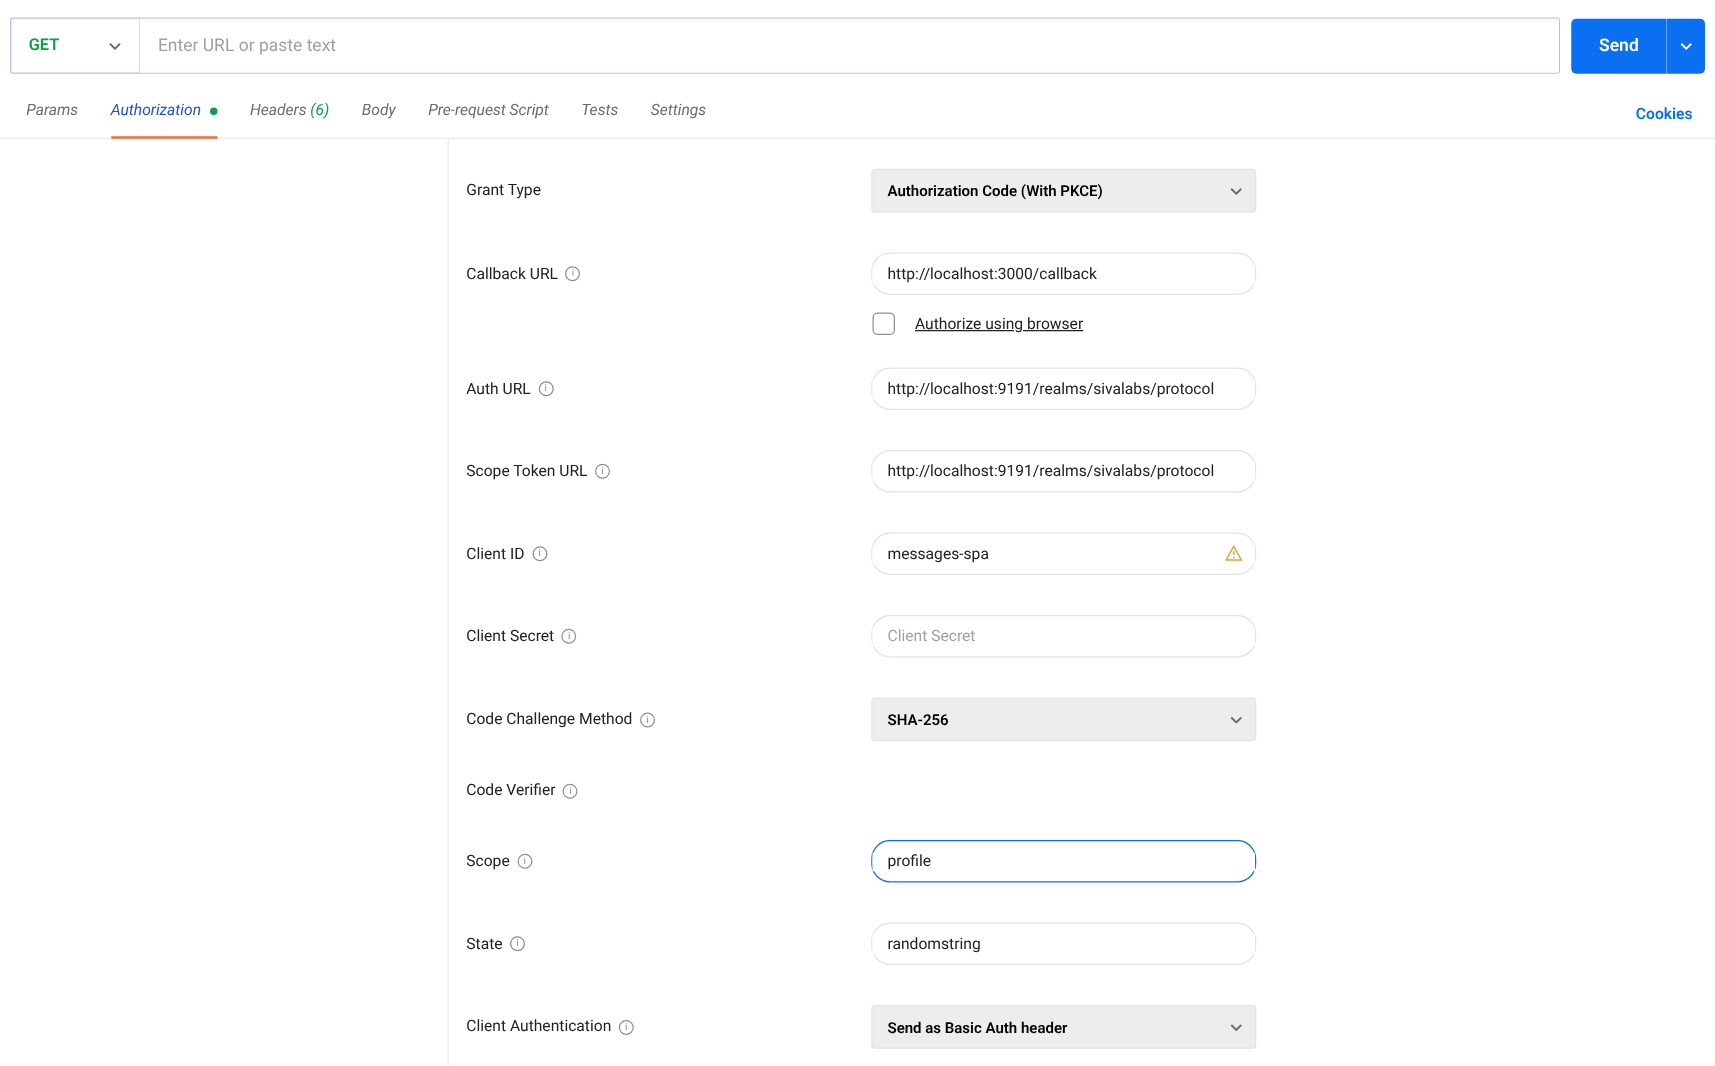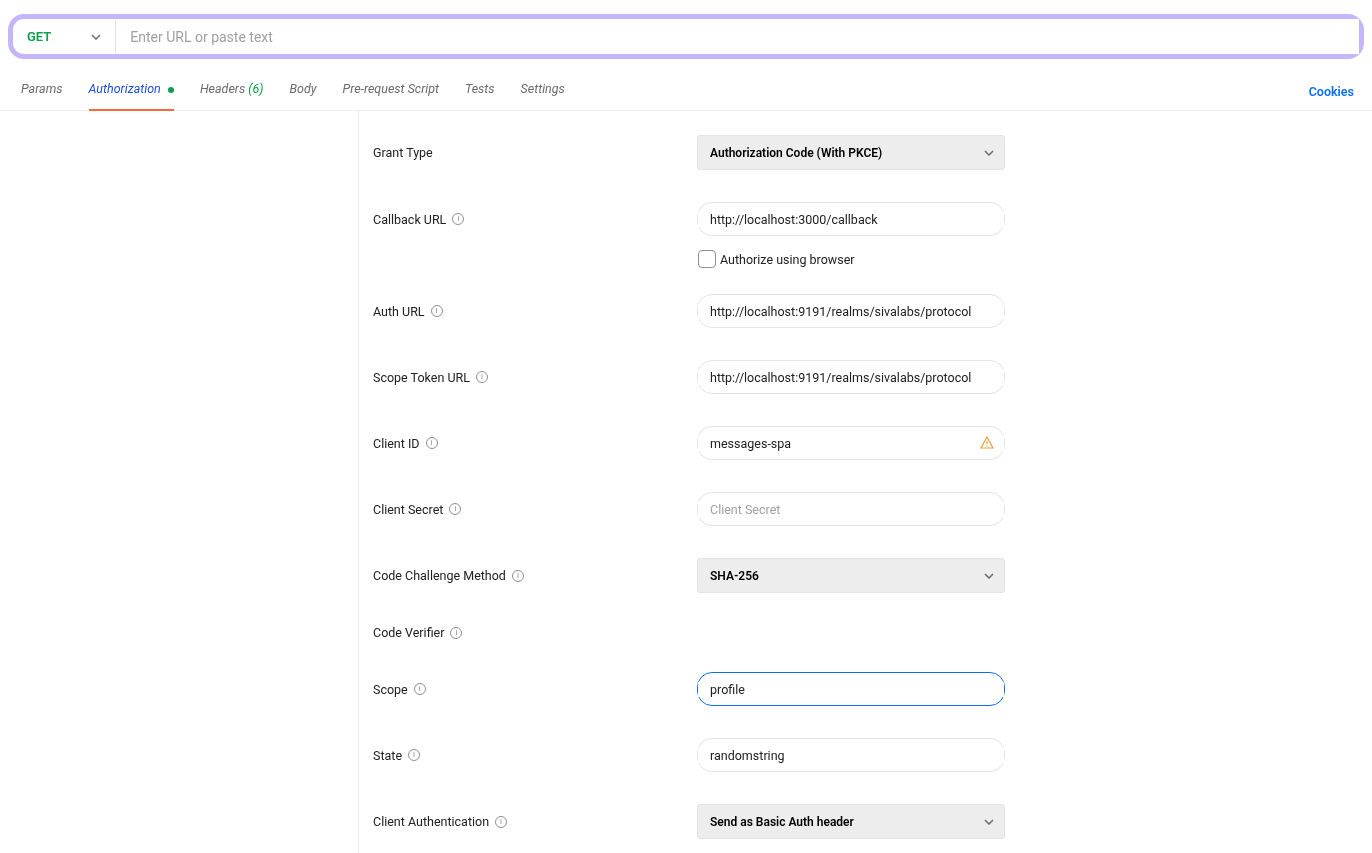--- a/index.html
+++ b/index.html
@@ -1,19 +1,19 @@
 <!DOCTYPE html>
 <html><head>
   <meta charset="utf-8">
   <style>
     * { margin: 0; padding: 0; box-sizing: border-box; font-family: -apple-system, BlinkMacSystemFont, "Segoe UI", Roboto, sans-serif; }
     body { background: #fff; color: #212121; font-size: 12px; }
     
     .url-bar { display: flex; gap: 9px; padding: 14px 8px; align-items: center; }
-    .method-url-box { flex: 1; display: flex; border: 5px solid #c4b5fd; border-radius: 16px; height: 45px; }
+    .method-url-box { flex: 1; display: flex; border: 1px solid #c4b5fd; border-radius: 2px; height: 45px; }
     .method-select { display: flex; align-items: center; gap: 40px; padding: 0 14px; border-right: 1px solid #e3e3e3; cursor: pointer; }
     .method-select .method { font-weight: 600; color: #0d9e4a; font-size: 13px; }
     .method-select .chevron { color: #6b6b6b; }
     .url-input { flex: 1; border: none; outline: none; padding: 0 14px; font-size: 14px; color: #212121; }
     .url-input::placeholder { color: #a0a0a0; }
     
     .send-group { display: flex; }
     .send-btn { background: #0b6ff1; color: #fff; border: none; padding: 0 22px; height: 44px; font-size: 14px; font-weight: 600; border-radius: 4px 0 0 4px; cursor: pointer; }
     .send-chevron { background: #0b6ff1; border: none; border-left: 1px solid #2c82f3; color: #fff; height: 44px; padding: 0 10px; border-radius: 0 4px 4px 0; cursor: pointer; display:flex; align-items:center; }
     
@@ -37,41 +37,49 @@
     .select-box { flex:1; min-width:308px; max-width:308px; background: #ededed; border: 1px solid #e3e3e3; border-radius: 3px; height: 35px; display:flex; align-items:center; padding: 0 28px 0 12px; color:#000000; font-size:12px; font-weight:600; position:relative; cursor:pointer; }
     .select-box .sel-chevron { position:absolute; right:10px; color:#6b6b6b; }
     .input-box { flex:1; min-width:308px; max-width:308px; border: 1px solid #e3e3e3; border-radius: 15px; height: 34px; display:flex; align-items:center; }
     .input-box input { border:none; outline:none; width:100%; padding: 0 12px; font-size:12.5px; color:#212121; text-overflow: ellipsis; }
     .input-box input::placeholder { color:#a0a0a0; }
     .input-box.focused { border-color: #0b6ff1; }
     .input-box .warn { position:absolute; right:10px; color:#e8a13c; }
     .input-with-warn { position:relative; }
     .input-with-warn input { padding-right: 30px; }
     
-    .checkbox-row { display:flex; align-items:center; gap:4px; padding-left: 325px; margin-top:-18px; margin-bottom: 26px; }
+    .checkbox-row { display:flex; align-items:center; gap:16px; padding-left: 325px; margin-top:-18px; margin-bottom: 26px; text-decoration: underline; }
     .checkbox { width:18px; height:18px; border:1.5px solid #8f8f8f; border-radius:4px; cursor:pointer; }
     .checkbox-label { font-size:12.5px; color:#212121; }
     
     svg { display:block; }
   </style>
 </head>
 <body>
 
 <div class="url-bar">
   <div class="method-url-box">
     <div class="method-select">
       <span class="method">GET</span>
       <span class="chevron">
         <svg width="10" height="6" viewBox="0 0 10 6">
             <path d="M1 1l4 4 4-4" stroke="currentColor" stroke-width="1.5" fill="none"></path>
           </svg>
       </span>
     </div>
     <input class="url-input" type="text" placeholder="Enter URL or paste text" style="">
   </div>
+  <div class="send-group">
+    <button class="send-btn">Send</button>
+    <button class="send-chevron">
+      <svg width="10" height="6" viewBox="0 0 10 6">
+          <path d="M1 1l4 4 4-4" stroke="currentColor" stroke-width="1.5" fill="none"></path>
+        </svg>
+    </button>
+  </div>
 </div>
 
 <div class="tabs-row">
   <div class="tab">Params</div>
   <div class="tab active">
     <span>Authorization</span>
     <span class="dot"></span>
   </div>
   <div class="tab">
     <span>Headers</span>

